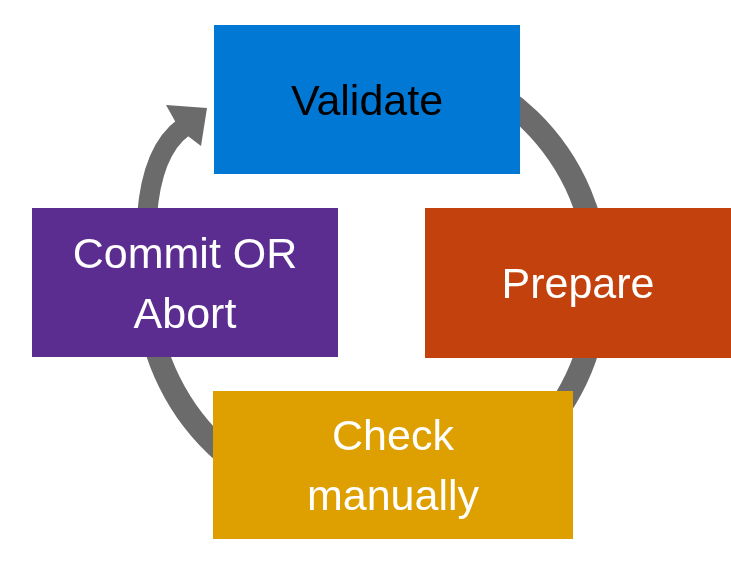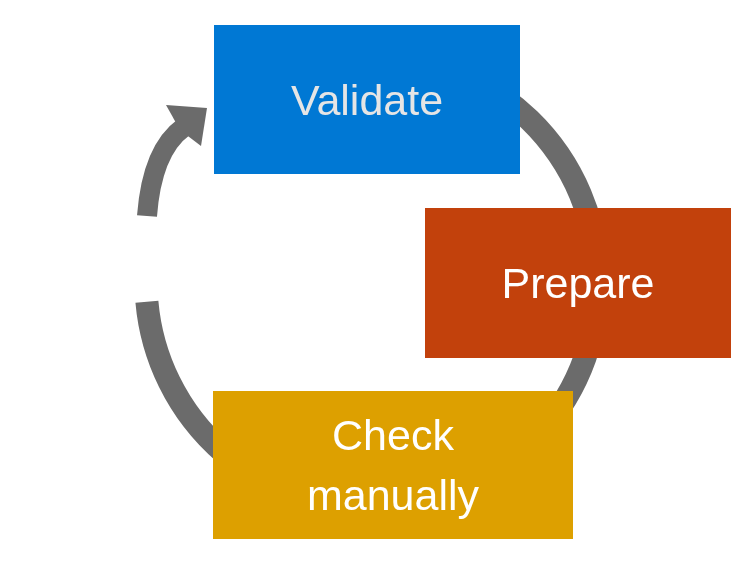--- a/index.html
+++ b/index.html
@@ -42,27 +42,31 @@
 
   <svg class="ring-layer" viewBox="0 0 731 571" xmlns="http://www.w3.org/2000/svg">
 
     <path d="M 372 56 A 226 226 0 1 1 146.9 301.7" fill="none" stroke-width="23" stroke="#6B6B6B"></path>
 
     <path d="M 147 216 Q 152 150 184 127" fill="none" stroke-width="20" stroke="#6B6B6B"></path>
 
     <polygon points="207,108 201,146 180,130 166,105" fill="#6B6B6B"></polygon>
   </svg>
 
-  <div class="node node-validate" style="background-color: rgb(0, 120, 212); color: #e5e5e5;">
+  <div class="node node-validate" style="background-color: rgb(0, 120, 212); color: #000000;">
     <span>Validate</span>
   </div>
 
   <div class="node node-prepare" style="background-color: #c2410c; color: rgb(255, 255, 255); margin-left: 28px;">
     <span>Prepare</span>
   </div>
 
   <div class="node node-check" style="background-color: rgb(221, 160, 0); color: rgb(255, 255, 255);">
     <span>Check
 manually</span>
   </div>
 
+  <div class="node node-commit" style="background-color: rgb(92, 45, 145); color: rgb(255, 255, 255);">
+    <span>Commit OR
+Abort</span>
+  </div>
 
 </div>
 
 </body></html>

